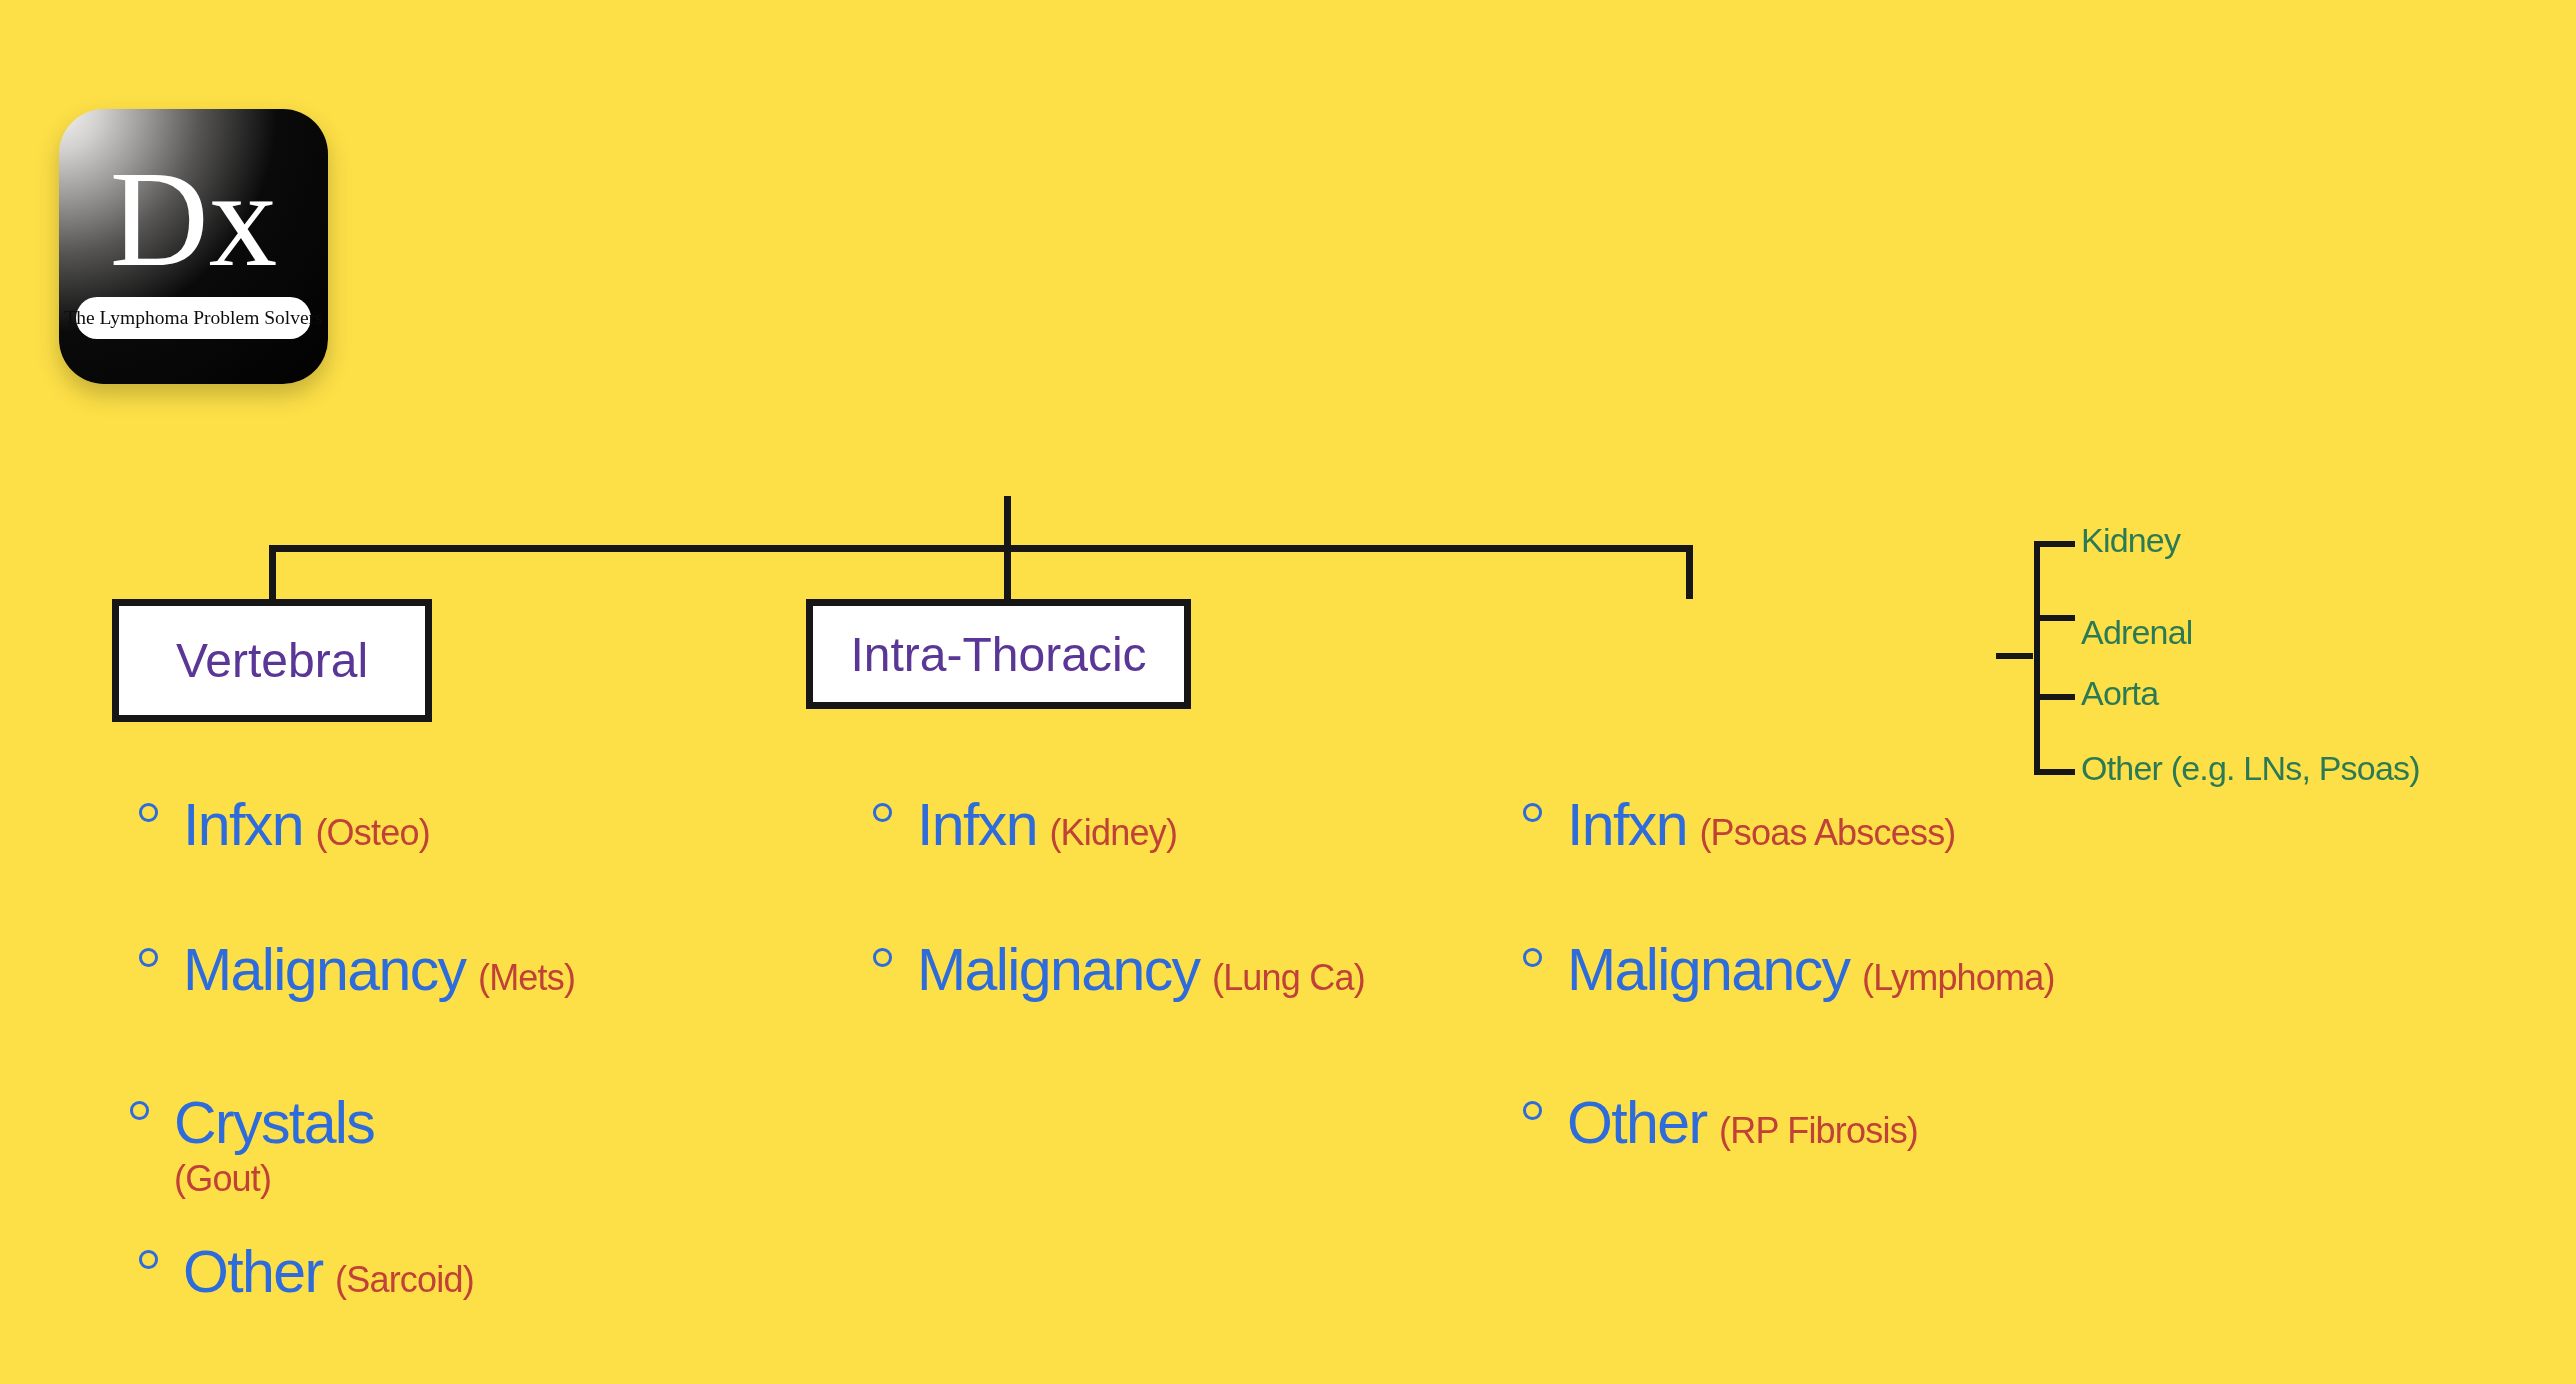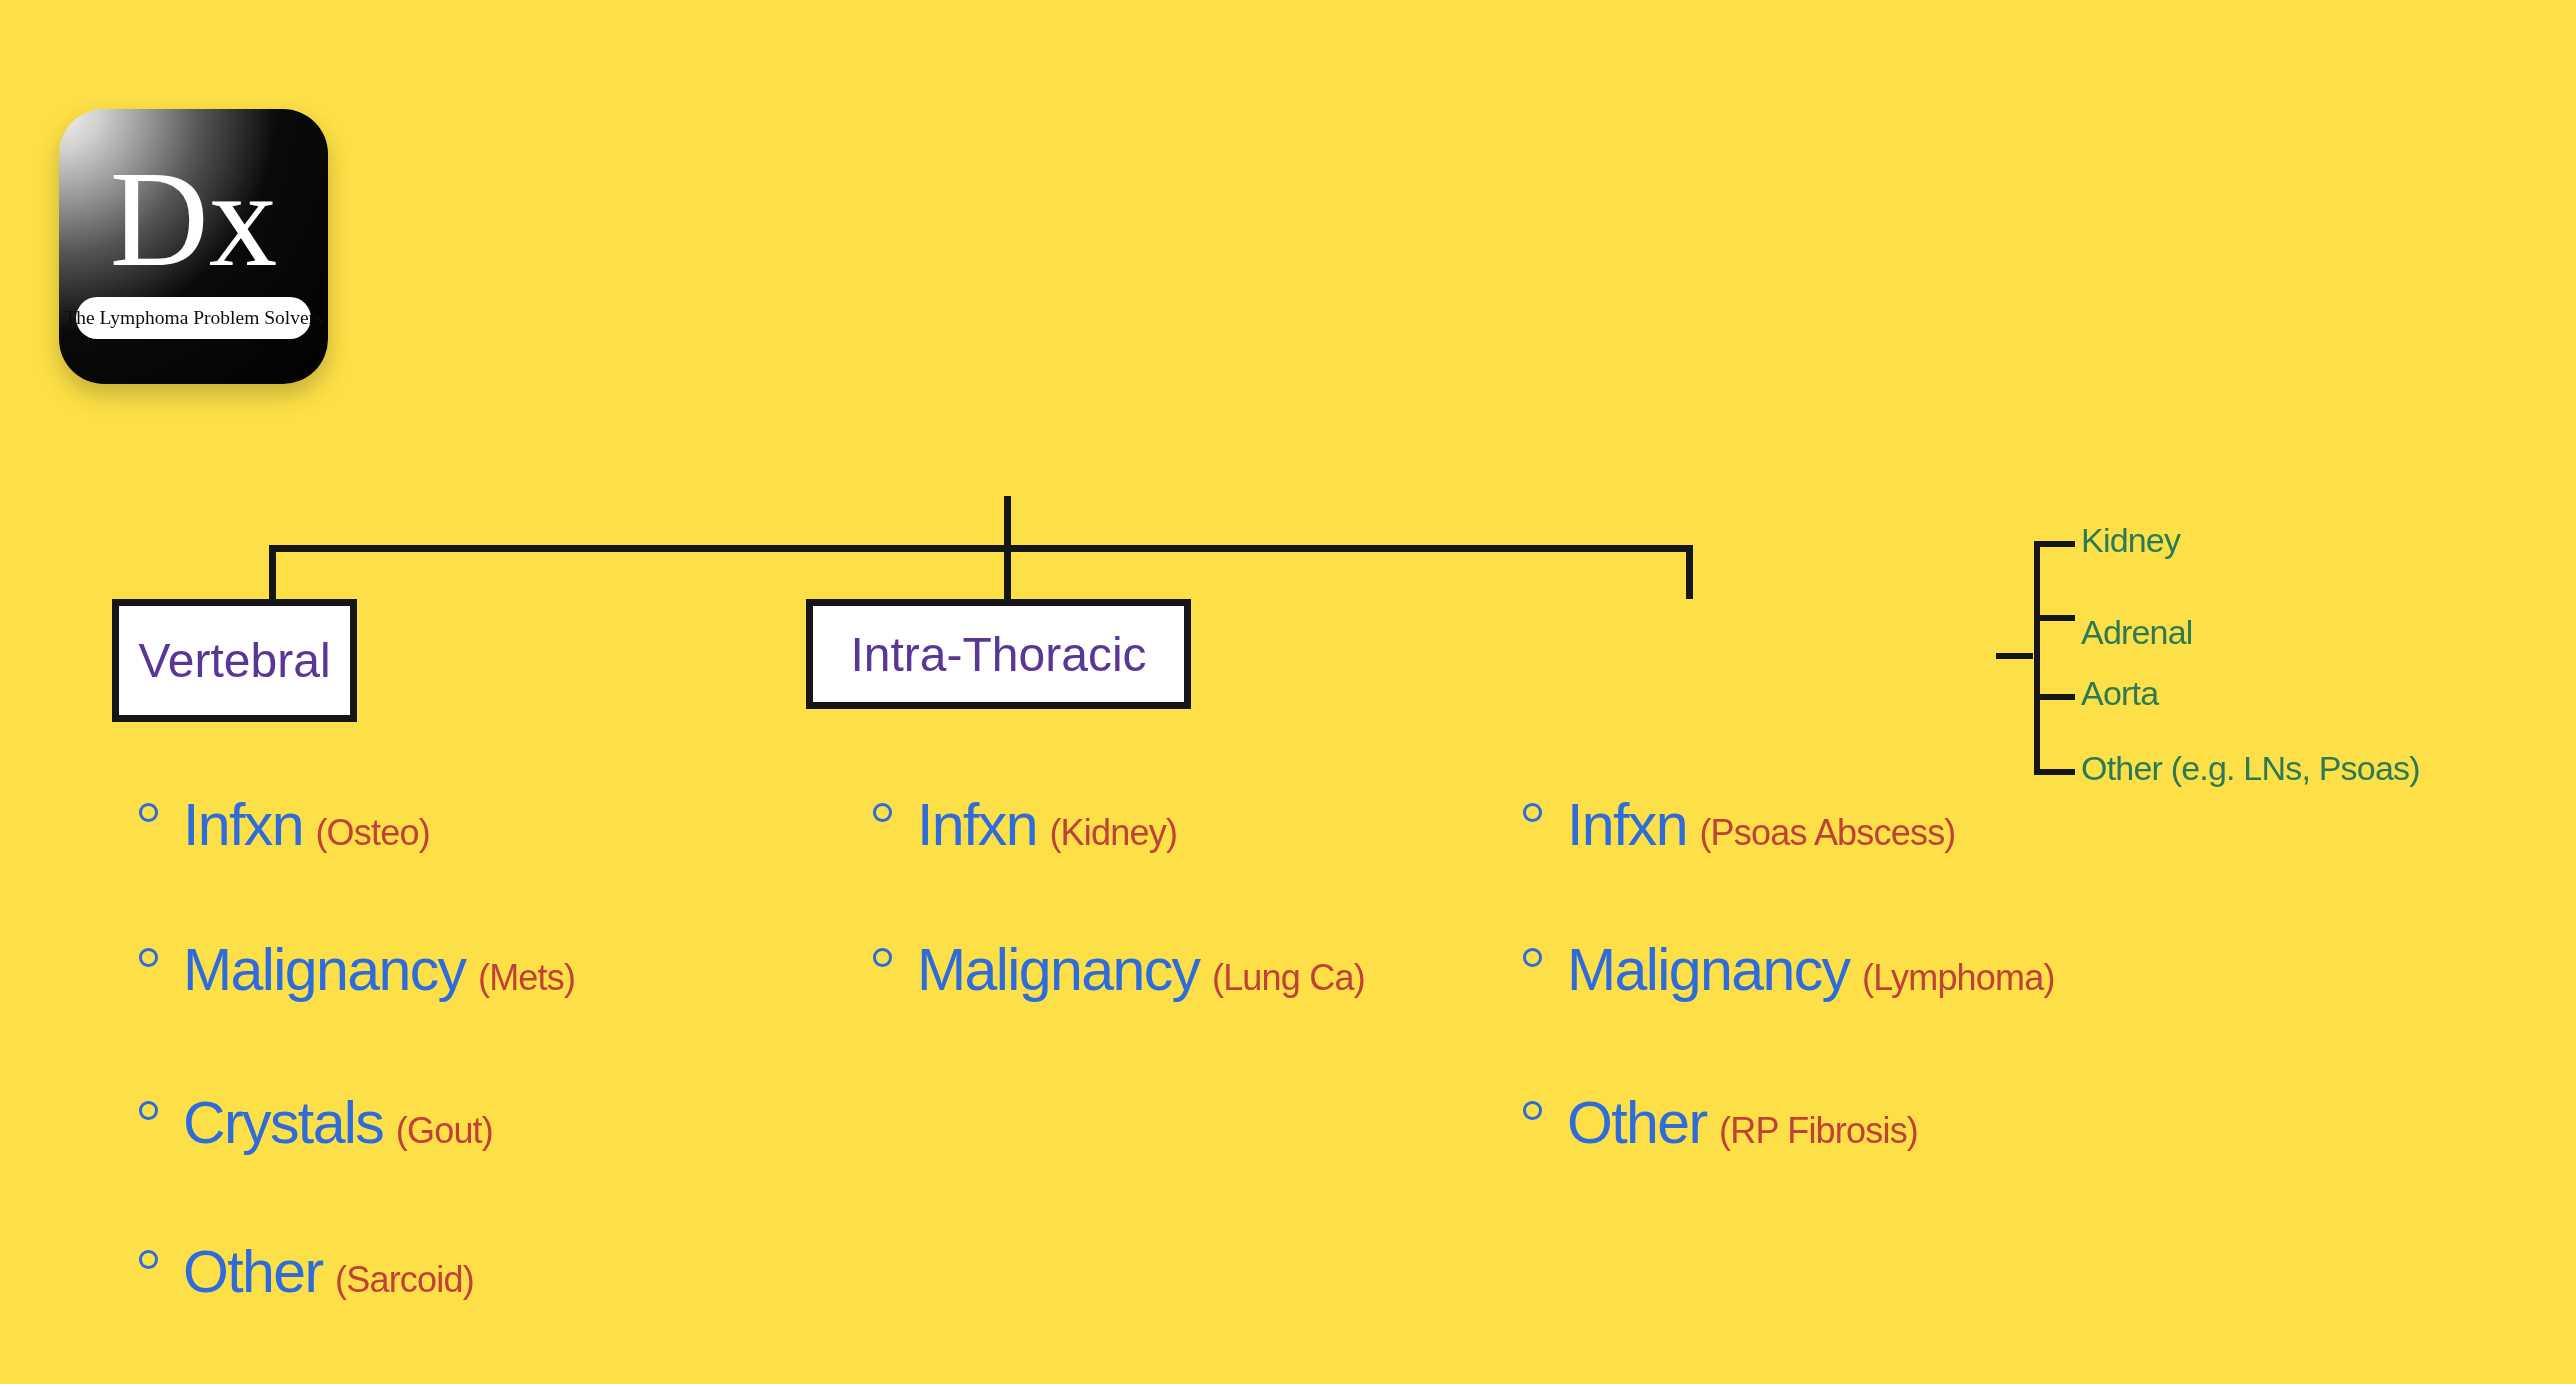--- a/index.html
+++ b/index.html
@@ -30,21 +30,21 @@
   .title{
     position:absolute;left:707px;top:361px;width:711px;text-align:center;
     font-size:87px;letter-spacing:-2.3px;color:#141414;white-space:nowrap;
   }
   
   .box{
     position:absolute;box-sizing:border-box;border:7px solid var(--line);background:#ffffff;
     display:flex;align-items:center;justify-content:center;
   }
   .box-label{color:var(--purple);font-size:48px;letter-spacing:0px;white-space:nowrap;}
-  .box-vertebral{left:112px;top:599px;width:245px;height:123px;}
+  .box-vertebral{left:112px;top:599px;width:320px;height:123px;}
   .box-intrathoracic{left:806px;top:599px;width:385px;height:110px;}
   .box-retroperitoneal{left:1478px;top:598px;width:493px;height:116px;}
   
   .item{position:absolute;display:flex;align-items:baseline;white-space:nowrap;}
   .ring{
     position:absolute;left:0;top:11px;width:12.5px;height:12.5px;border-radius:50%;
     border:3.9px solid var(--blue);background:transparent;
   }
   .term{margin-left:44px;font-size:59px;letter-spacing:-1.6px;color:var(--blue);line-height:1.15;}
   .detail{margin-left:12.5px;font-size:36px;letter-spacing:-0.8px;color:var(--red);}
@@ -86,21 +86,21 @@
   <div class="item" style="left:139px;top:792px;">
     <span class="ring"></span>
     <span class="term">Infxn</span>
     <span class="detail">(Osteo)</span>
   </div>
   <div class="item" style="left:139px;top:937px;">
     <span class="ring"></span>
     <span class="term">Malignancy</span>
     <span class="detail">(Mets)</span>
   </div>
-  <div class="item" style="left:139px;top:1090px;">
+  <div class="item" style="left:130px;top:1090px;flex-direction:column;">
     <span class="ring"></span>
     <span class="term">Crystals</span>
     <span class="detail">(Gout)</span>
   </div>
   <div class="item" style="left:139px;top:1239px;">
     <span class="ring"></span>
     <span class="term">Other</span>
     <span class="detail">(Sarcoid)</span>
   </div>
 

